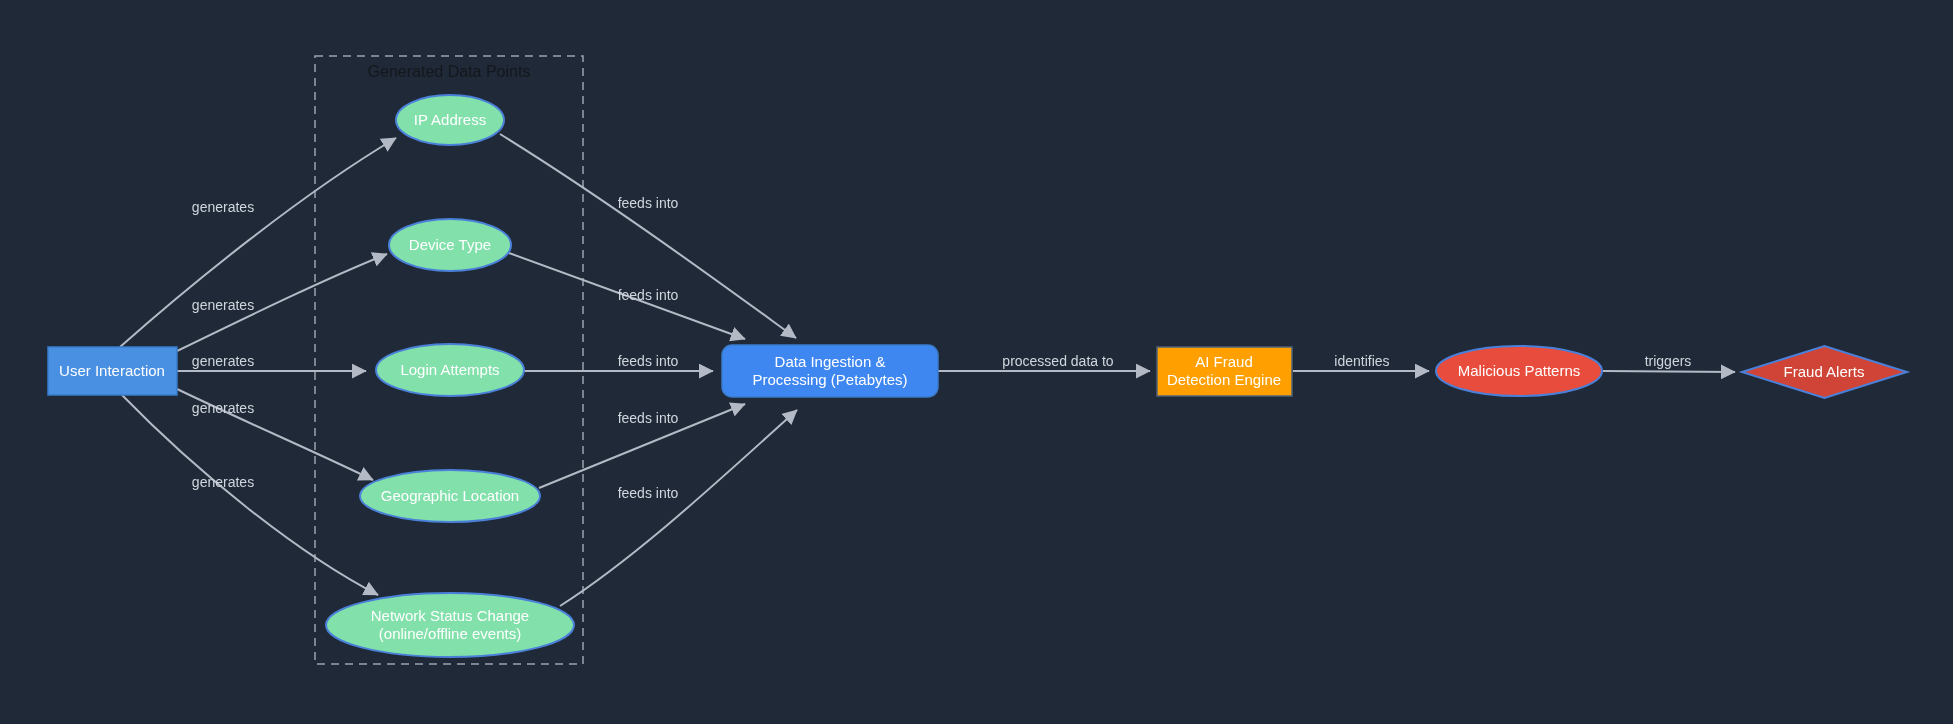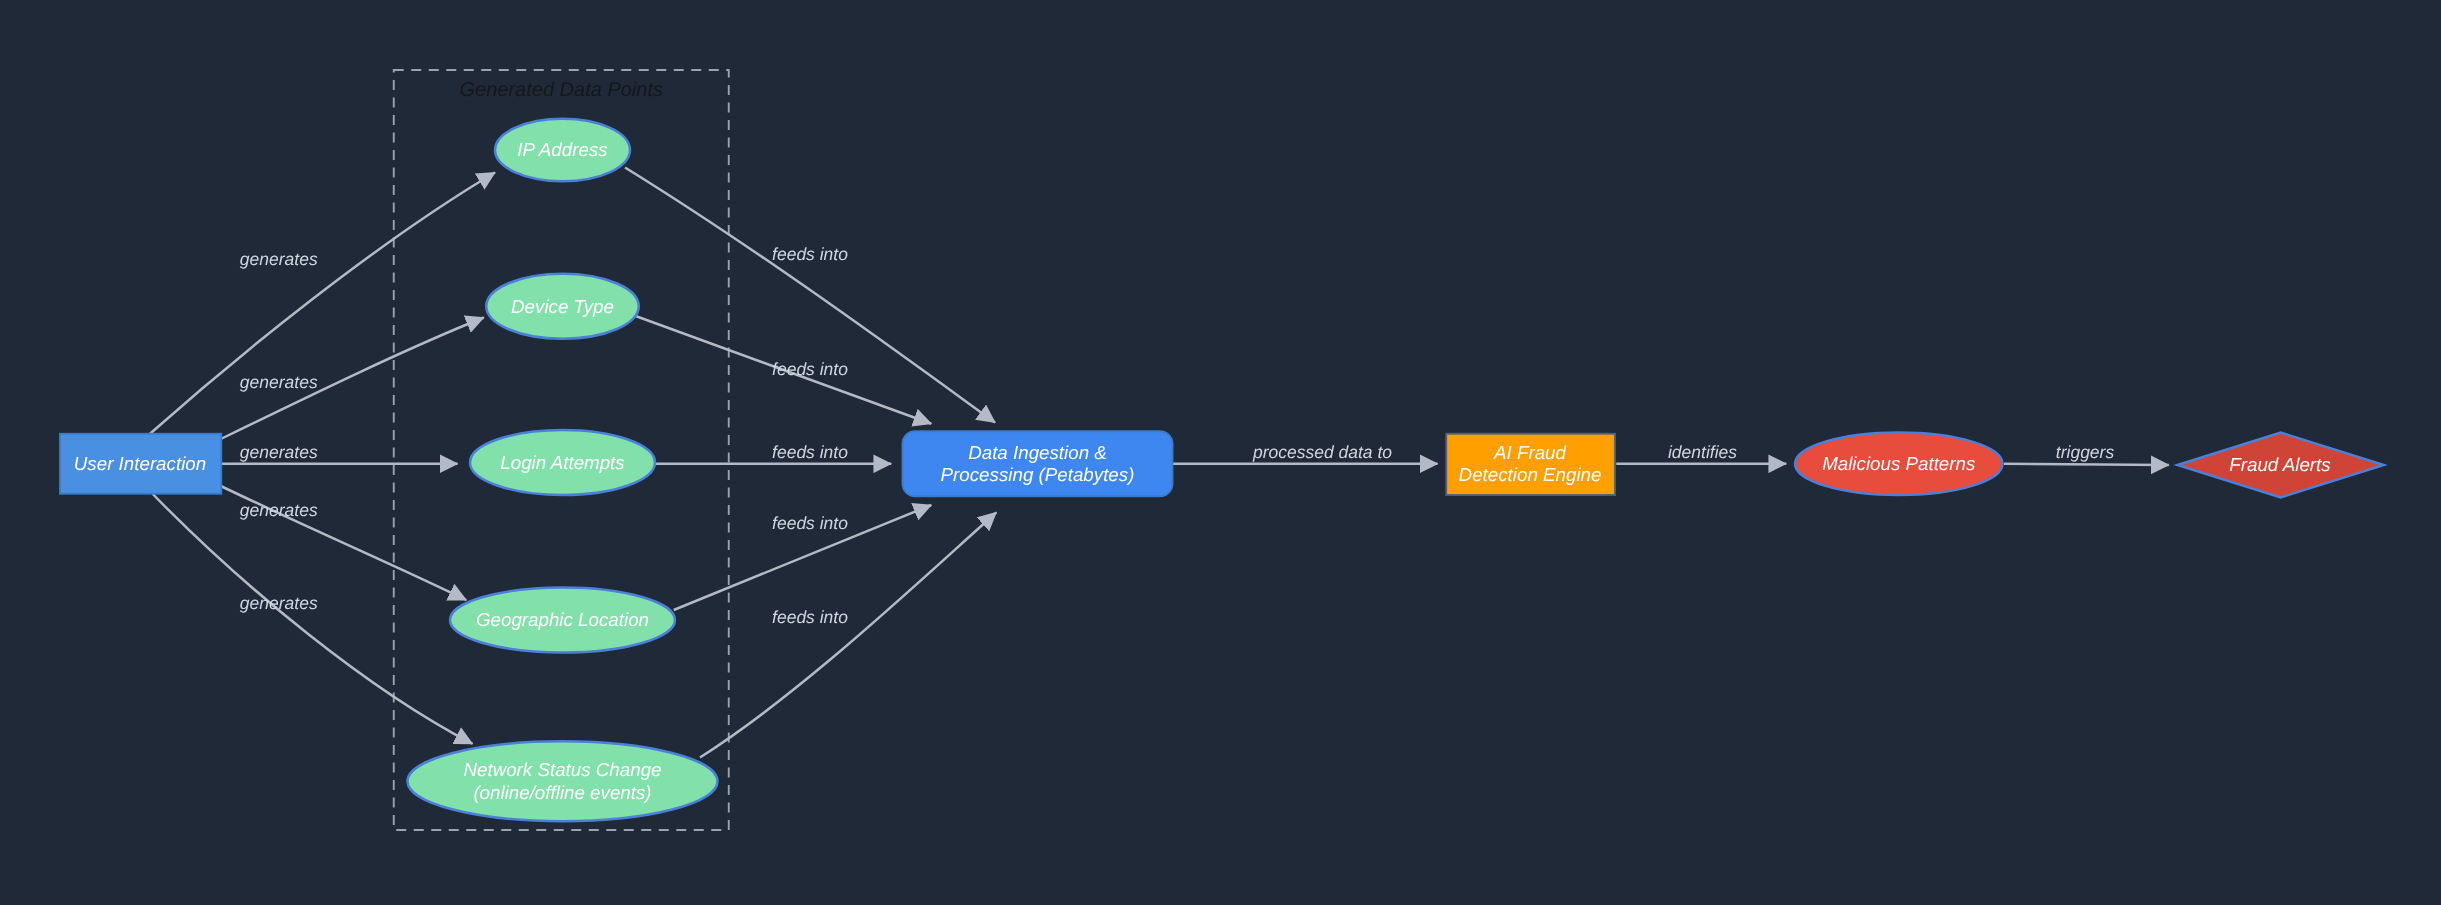--- a/index.html
+++ b/index.html
@@ -5,21 +5,20 @@
   html,body{margin:0;padding:0;}
   body{
     background:var(--background,#1f2937);
     font-family:"Liberation Sans",sans-serif;
   }
   .stage{
     position:relative;
     width:1953px;height:724px;
     background:var(--background,#1f2937);
     overflow:hidden;
-    font-style:italic;
   }
   svg text{font-family:"Liberation Sans",sans-serif;}
   .edge{stroke:var(--edge);stroke-width:2;fill:none;}
   .arrowhead{fill:var(--edge);}
   .edge-label{fill:var(--edge_label);font-size:14px;text-anchor:middle;}
   .node-label{fill:var(--node_text);font-size:15px;text-anchor:middle;}
   .cluster-box{fill:none;stroke:var(--cluster_border);stroke-width:1.5;stroke-dasharray:8 6;}
   .cluster-title{fill:var(--cluster_title);font-size:16px;text-anchor:middle;}
   .shape-user{fill:var(--blue_fill);stroke:var(--blue_stroke);stroke-width:1.5;}
   .shape-ingestion{fill:var(--ingestion_fill);stroke:var(--ingestion_stroke);stroke-width:1.5;}

